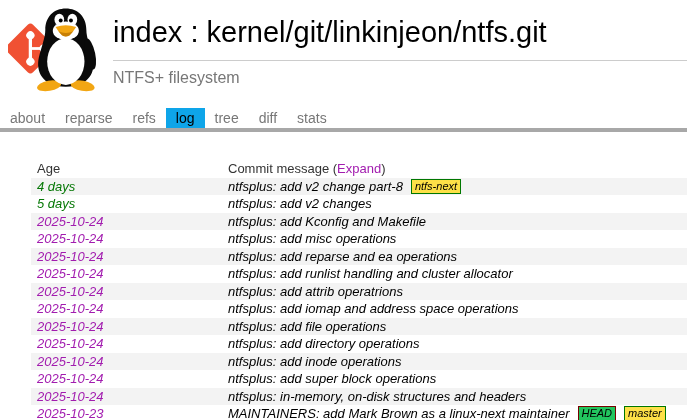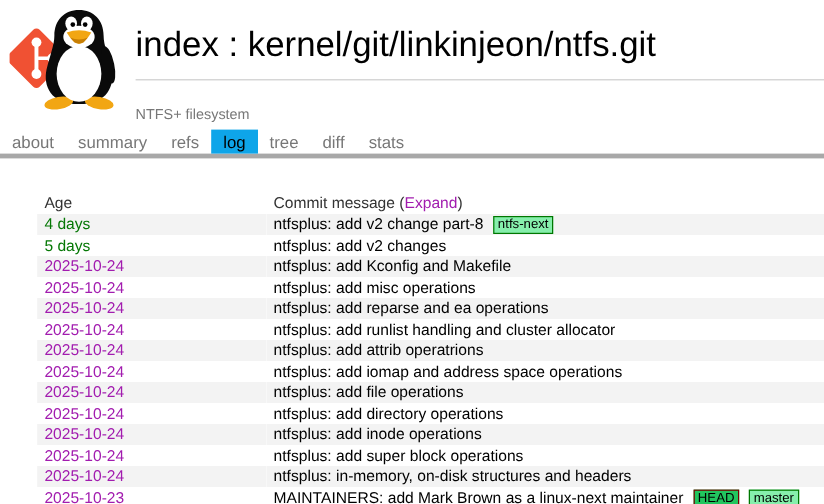--- a/index.html
+++ b/index.html
@@ -4,50 +4,50 @@
 <style>
   * { margin:0; padding:0; box-sizing:border-box; }
   html, body { background:#fff; }
   body {
     width:687px; height:420px; overflow:hidden;
     font-family:"Liberation Sans", sans-serif;
     color:#333;
     position:relative;
   }
   
-  .header { display:flex; align-items:flex-end; padding:5px 0 0 8px; }
+  .header { display:flex; align-items:flex-start; padding:5px 0 0 8px; }
   .logo-box { width:97px; height:87px; flex:none; }
   .header-text { flex:1; padding-top:8px; margin-left:8px; min-width:0; }
   .page-title { font-size:29px; line-height:38px; color:#000; padding-bottom:9px; white-space:nowrap; }
-  .page-subtitle { border-top:1px solid #ccc; color:#777; font-size:12px; padding-top:21px; height:26px; }
+  .page-subtitle { border-top:1px solid #ccc; color:#777; font-size:16px; padding-top:8px; height:26px; }
   
   .tabs { display:flex; margin-top:16px; border-bottom:4px solid #a8a8a8; }
   .tab { display:block; font-size:14px; line-height:16px; color:#777; padding:2px 10px; text-decoration:none; white-space:nowrap; }
   .tab.active { background:#0ea5e9; color:#000; }
   
   .content { padding:28px 0 0 31px; }
   table.list { border-collapse:collapse; table-layout:fixed; width:940px; }
   table.list th {
     text-align:left; font-size:13px; font-weight:normal; color:#333;
     padding:1px 6px; line-height:15.5px; white-space:nowrap;
   }
   table.list td {
-    font-size:13px; padding:1px 6px; line-height:15.5px; white-space:nowrap; overflow:hidden;
+    font-size:13px; padding:1px 6px; line-height:15.5px; white-space:nowrap; overflow:hidden;font-style:italic;
   }
   table.list tbody tr:nth-child(odd) { background:#f3f3f3; }
   th.age-col, td.age { width:191px; }
   td.age { color:#a21caf; }
   td.age.recent { color:#067806; }
   a.commit-link { color:#000; text-decoration:none; }
   a.expand { color:#a21caf; text-decoration:none; }
   a.deco {
     font-size:11px; line-height:13px; padding:0 3px; margin-left:8px;
     border:1px solid; color:#000; text-decoration:none; display:inline-block; vertical-align:1px;
   }
-  a.deco.branch { background:#86efac; border-color:#007700; }
+  a.deco.branch { background:#fde047; border-color:#007700; }
   a.deco.head   { background:#22c55e; border-color:#770000; }
 </style>
 </head>
 <body>
 
 <div class="header">
   <div class="logo-box">
     <svg width="97" height="87" viewBox="0 0 104 92">
 
       <g transform="translate(24,46) rotate(45)">
@@ -76,21 +76,21 @@
     </svg>
   </div>
   <div class="header-text">
     <div class="page-title">index : kernel/git/linkinjeon/ntfs.git</div>
     <div class="page-subtitle">NTFS+ filesystem</div>
   </div>
 </div>
 
 <div class="tabs">
   <a href="#" class="tab">about</a>
-  <a href="#" class="tab">summary</a>
+  <a href="#" class="tab">reparse</a>
   <a href="#" class="tab">refs</a>
   <a href="#" class="tab active">log</a>
   <a href="#" class="tab">tree</a>
   <a href="#" class="tab">diff</a>
   <a href="#" class="tab">stats</a>
 </div>
 
 <div class="content">
   <table class="list">
     <thead>

